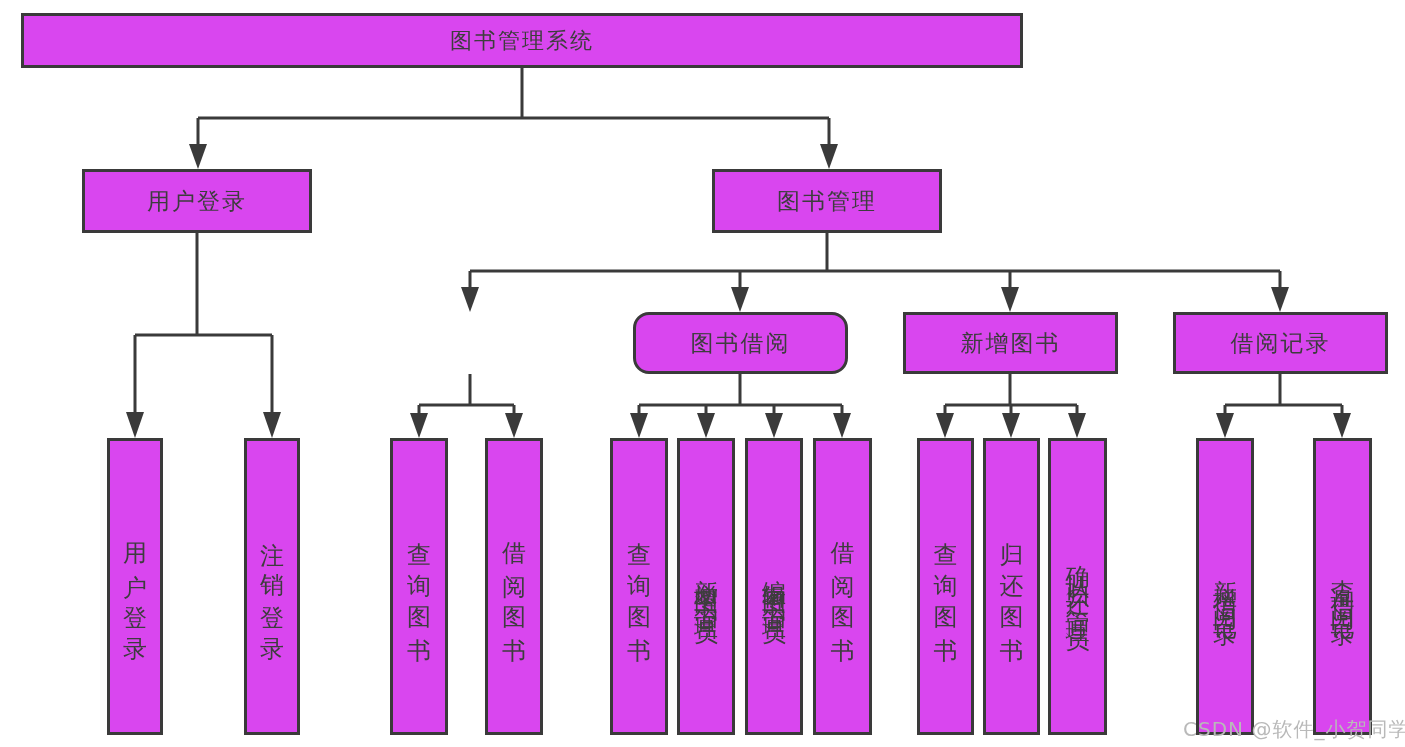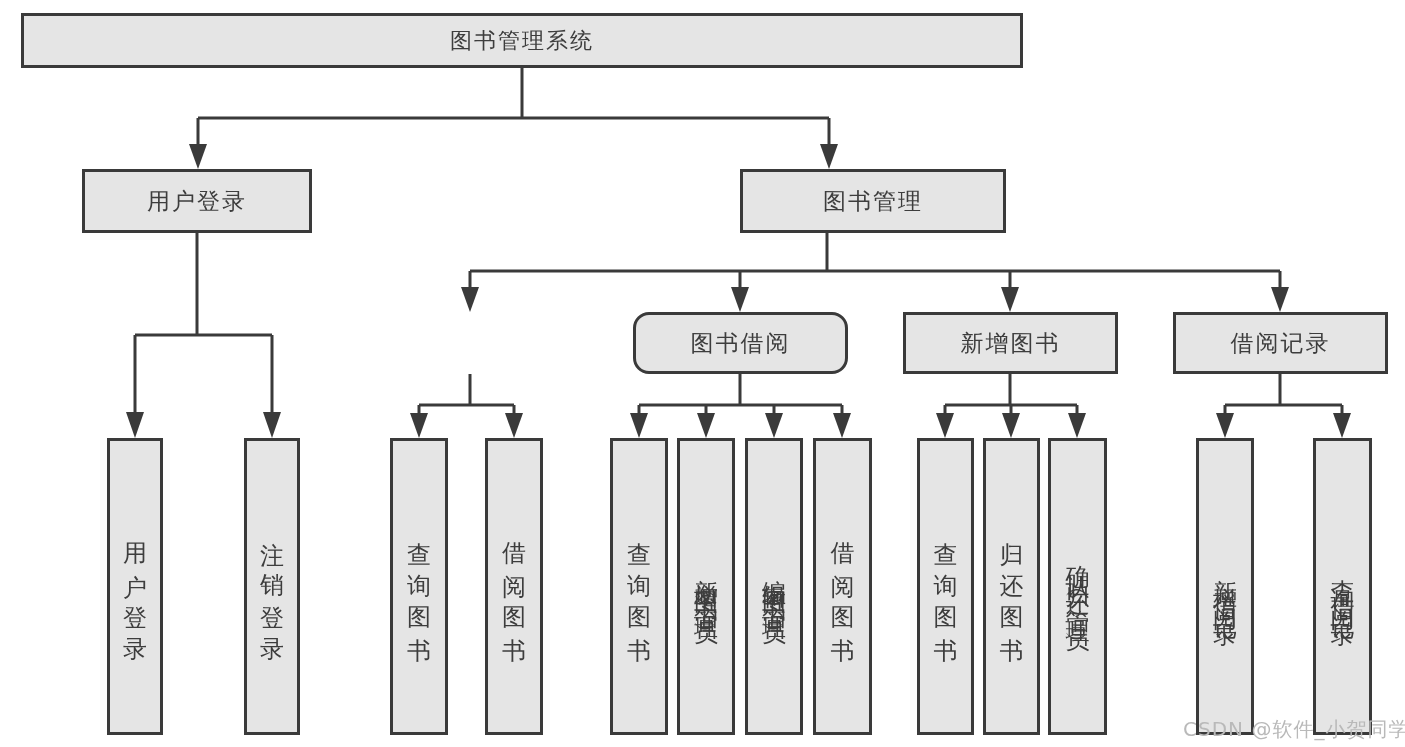--- a/index.html
+++ b/index.html
@@ -9,42 +9,42 @@
     height: 747px;
     background: #ffffff;
     font-family: "DejaVu Sans", "Liberation Sans", sans-serif;
     overflow: hidden;
   }
   .wires { position: absolute; left: 0; top: 0; width: 1405px; height: 747px; }
   .node {
     position: absolute;
     box-sizing: border-box;
     border: 3px solid #3a3a3a;
-    background: #e5e5e5;
+    background: #d946ef;
     color: #3d3d3d;
     display: flex;
     align-items: center;
     justify-content: center;
     text-align: left;
   }
   .h { font-size: 23px; letter-spacing: 2px; }
   .root-box { font-size: 22px; }
   .v {
     writing-mode: vertical-rl;
     font-size: 24px;
     line-height: 1;
   }
   .cs4 { letter-spacing: 32px; }
   .cs6 { letter-spacing: 9px; }
   .cs8 { letter-spacing: 9px; }
   .cs9 { letter-spacing: 6px; }
   
   .n-root   { left: 21px;   top: 13px;  width: 1002px; height: 55px; }
   .n-login  { left: 82px;   top: 169px; width: 230px;  height: 64px; }
-  .n-mgmt   { left: 712px;  top: 169px; width: 266px;  height: 64px; margin-left: 28px; }
+  .n-mgmt   { left: 712px;  top: 169px; width: 230px;  height: 64px; }
   .n-rec    { left: 363px;  top: 312px; width: 215px;  height: 62px; }
   .n-bor    { left: 633px;  top: 312px; width: 215px;  height: 62px; border-radius: 16px; }
   .n-cur    { left: 903px;  top: 312px; width: 215px;  height: 62px; }
   .n-recd   { left: 1173px; top: 312px; width: 215px;  height: 62px; }
   .leaf     { top: 438px; height: 297px; }
   .n-l1a { left: 107px;  width: 56px; }
   .n-l1b { left: 244px;  width: 56px; }
   .n-l2a { left: 390px;  width: 58px; }
   .n-l2b { left: 485px;  width: 58px; }
   .n-l3a { left: 610px;  width: 58px; }

